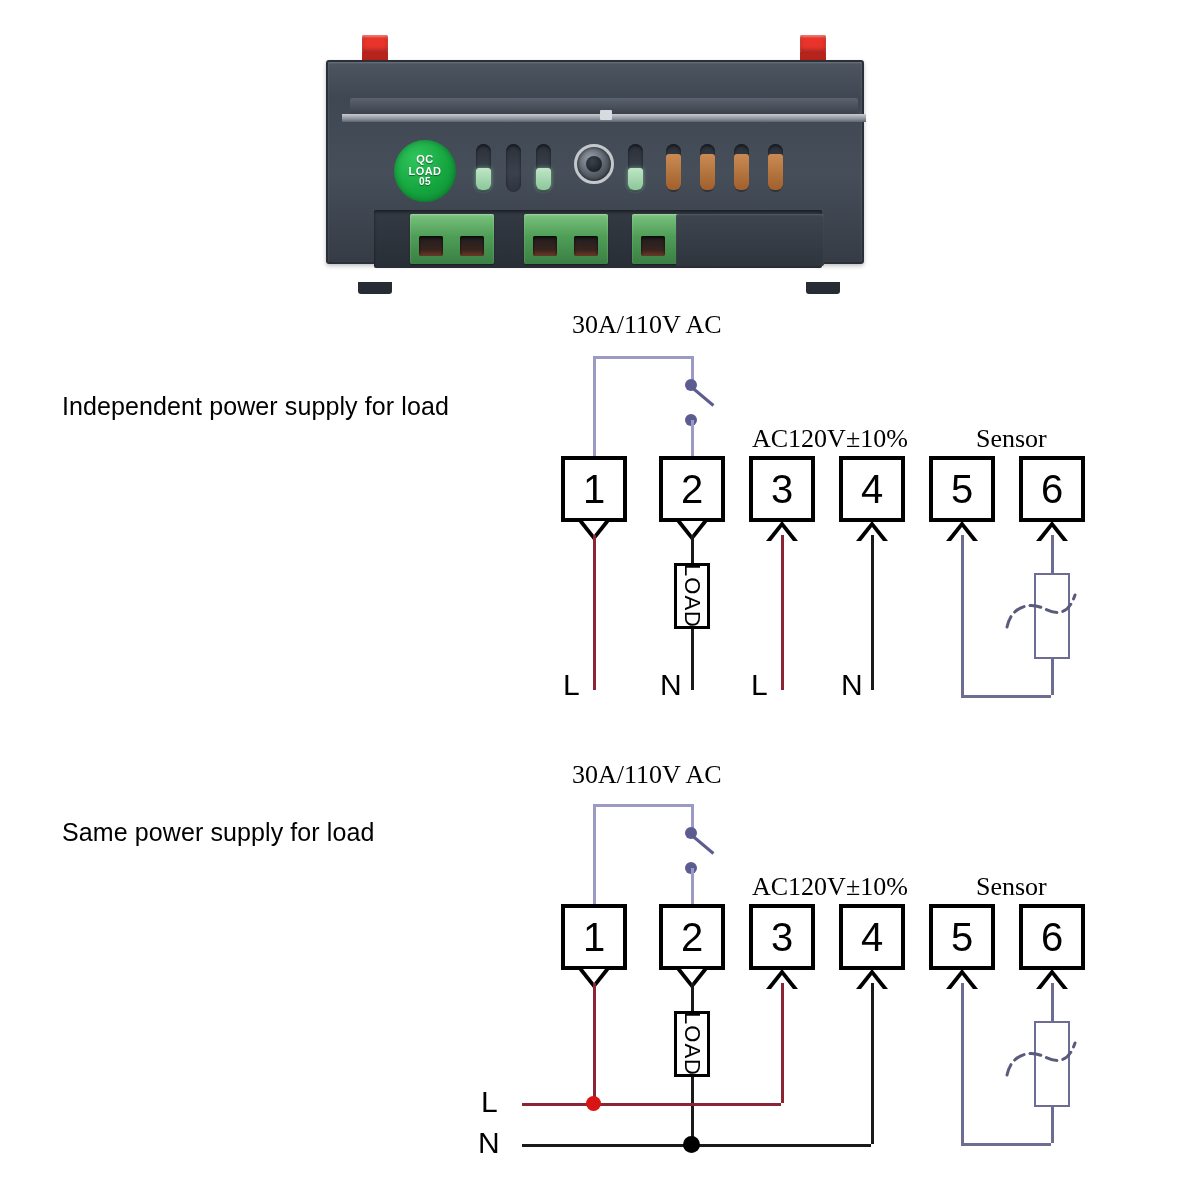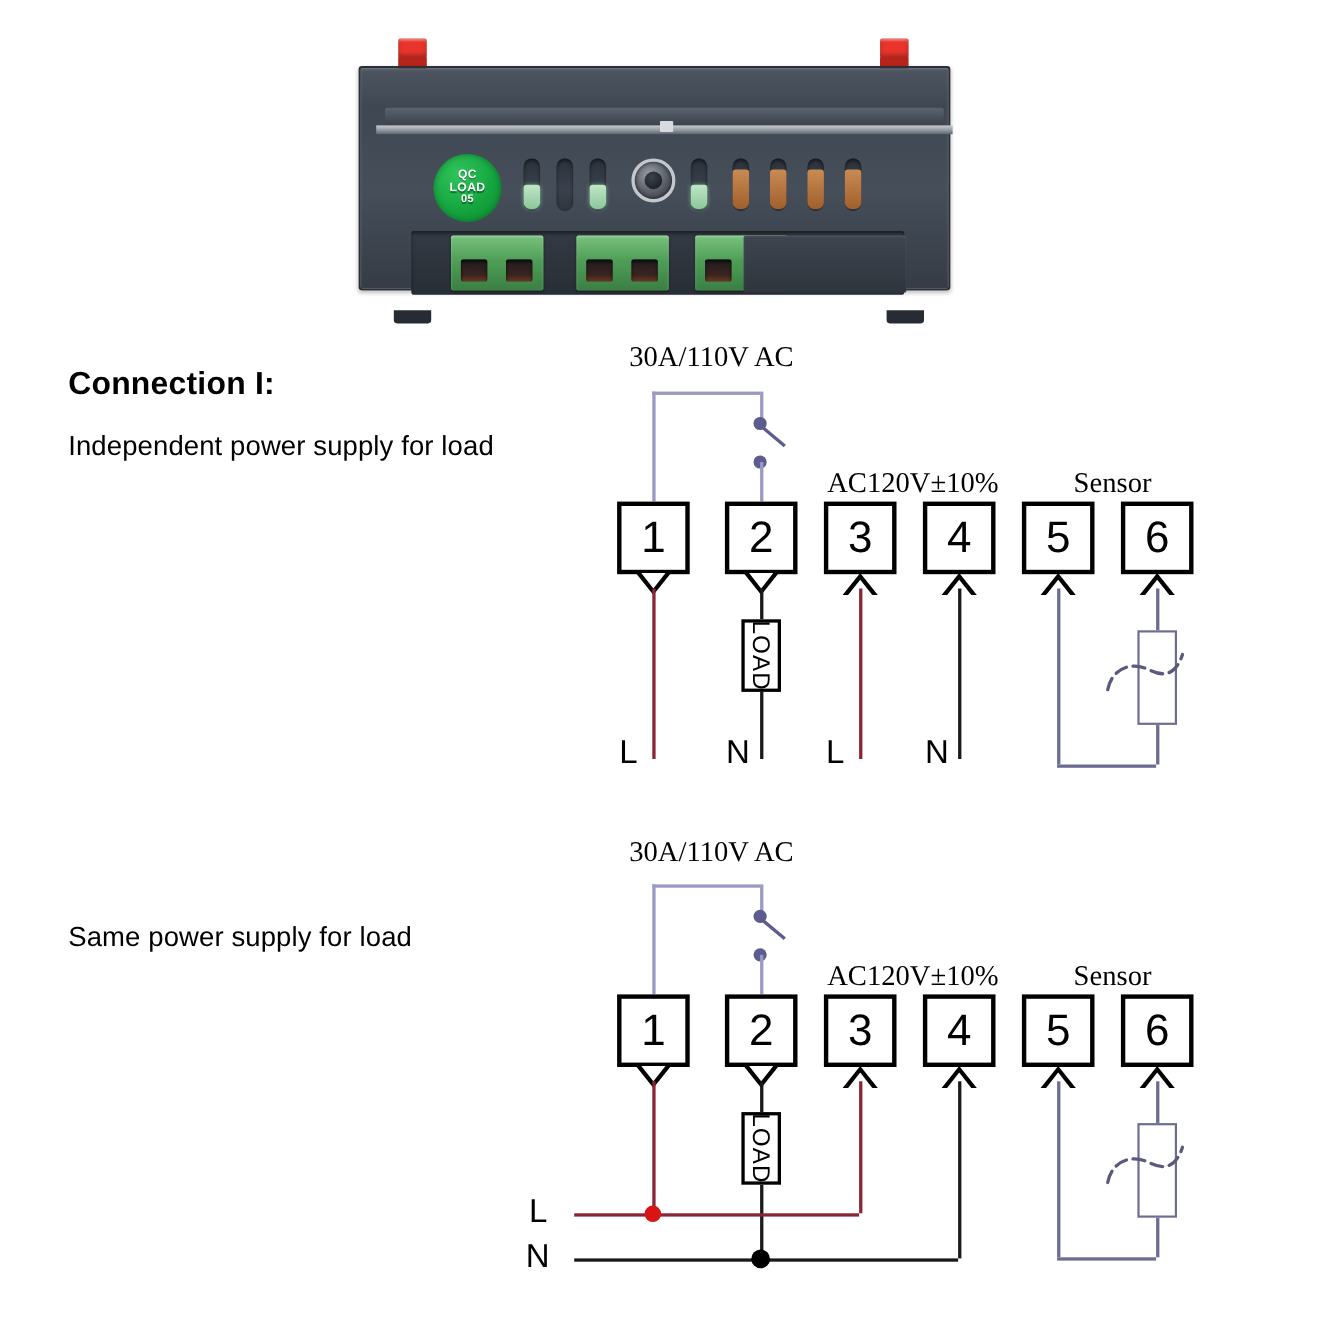--- a/index.html
+++ b/index.html
@@ -152,21 +152,20 @@
           <div class="tscrew a"></div>
           <div class="tscrew b"></div>
         </div>
       </div>
       <div class="dev-window"></div>
       <div class="dev-foot l"></div>
       <div class="dev-foot r"></div>
     </div>
   </div>
 
-  <div class="heading" style="left:62px;top:333px;">Connection I:</div>
   <div class="subheading" style="left:62px;top:392px;">Independent power supply for load</div>
 
   <div class="diagram" style="left:0;top:0;width:1200px;height:1200px;">
 
     <div class="lbl big" style="left:572px;top:310px;">30A/110V AC</div>
     <div class="lbl big" style="left:752px;top:424px;">AC120V±10%</div>
     <div class="lbl big" style="left:976px;top:424px;">Sensor</div>
 
     <div class="wire v" style="left:593px;top:356px;height:100px;border-color:#9a9ac4;"></div>
     <div class="wire h" style="left:593px;top:356px;width:98px;border-color:#9a9ac4;"></div>
@@ -212,21 +211,21 @@
 
     <div class="wire v" style="left:961px;top:535px;height:160px;border-color:#6d6d94;"></div>
     <div class="wire h" style="left:961px;top:695px;width:90px;border-color:#6d6d94;"></div>
     <div class="wire v" style="left:1051px;top:535px;height:160px;border-color:#6d6d94;"></div>
     <div class="sensorbody" style="left:1034px;top:573px;"></div>
     <svg class="squig" style="left:999px;top:585px;" width="90" height="50" viewBox="0 0 90 50">
       <path d="M8,42 C12,22 30,16 46,24 C60,31 70,28 76,10" fill="none" stroke="#5a5a7d" stroke-width="3" stroke-dasharray="11 6" stroke-linecap="round"></path>
     </svg>
   </div>
 
-  <div class="subheading" style="left:62px;top:838px;">Same power supply for load</div>
+  <div class="subheading" style="left:62px;top:818px;">Same power supply for load</div>
 
   <div class="diagram" style="left:0;top:0;width:1200px;height:1200px;">
 
     <div class="lbl big" style="left:572px;top:760px;">30A/110V AC</div>
     <div class="lbl big" style="left:752px;top:872px;">AC120V±10%</div>
     <div class="lbl big" style="left:976px;top:872px;">Sensor</div>
 
     <div class="wire v" style="left:593px;top:804px;height:100px;border-color:#9a9ac4;"></div>
     <div class="wire h" style="left:593px;top:804px;width:98px;border-color:#9a9ac4;"></div>
     <div class="wire v" style="left:691px;top:804px;height:28px;border-color:#9a9ac4;"></div>

